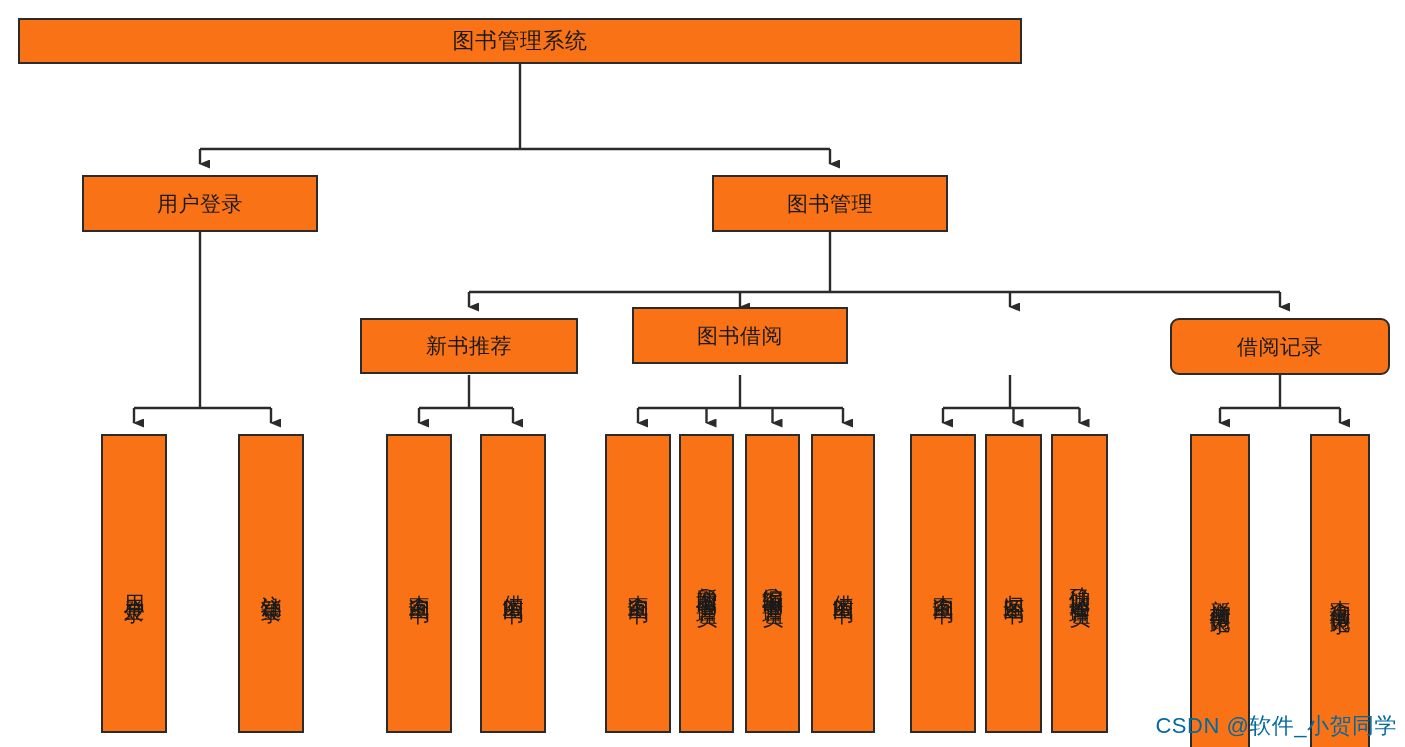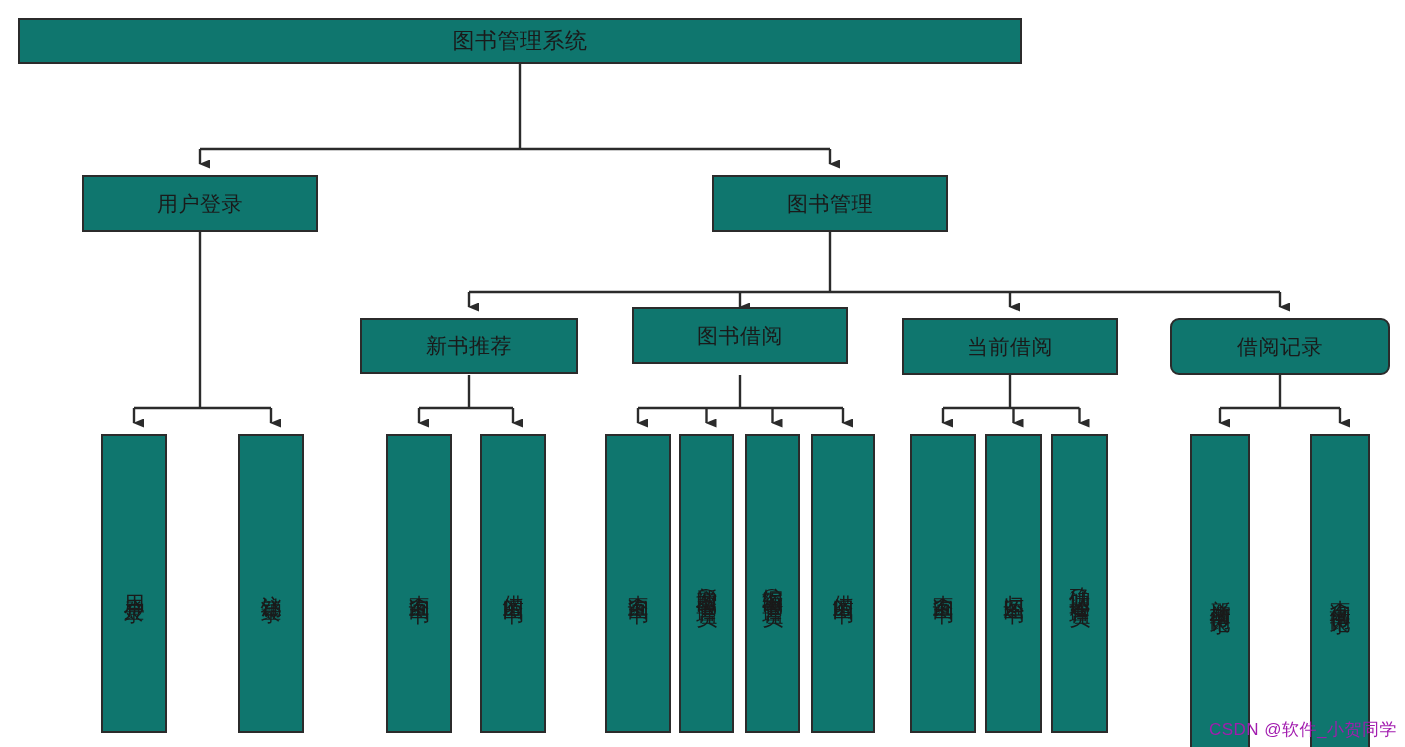--- a/index.html
+++ b/index.html
@@ -22,21 +22,21 @@
     position: absolute;
     left: 0;
     top: 0;
     width: 1405px;
     height: 747px;
     pointer-events: none;
   }
   .node {
     position: absolute;
     box-sizing: border-box;
-    background: #0f766e;
+    background: #f97316;
     border: 2px solid #2b2b2b;
     display: flex;
     align-items: center;
     justify-content: center;
     color: #1a1a1a;
     z-index: 2;
   }
   .node.h {
     font-size: 21px;
     line-height: 1.2;
@@ -55,22 +55,22 @@
     white-space: nowrap;
     display: block;
   }
   .node.root {
     font-size: 22px;
   }
   .watermark {
     position: absolute;
     right: 8px;
     bottom: 6px;
-    font-size: 17px;
-    color: #a21caf;
+    font-size: 22px;
+    color: #0369a1;
     letter-spacing: 0.5px;
     white-space: nowrap;
     z-index: 3;
     font-family: "Liberation Sans", "DejaVu Sans", sans-serif;
   }
 </style>
 </head>
 <body>
 
 <div id="canvas">
@@ -128,23 +128,20 @@
   <div class="node h" style="left:712px;top:175px;width:236px;height:57px;align-items:center;">
     <span>图书管理</span>
   </div>
 
   <div class="node h" style="left:360px;top:318px;width:218px;height:56px;">
     <span>新书推荐</span>
   </div>
   <div class="node h" style="left:632px;top:307px;width:216px;height:57px;text-align:center;">
     <span>图书借阅</span>
   </div>
-  <div class="node h" style="left:902px;top:318px;width:216px;height:57px;">
-    <span>当前借阅</span>
-  </div>
   <div class="node h" style="left:1170px;top:318px;width:220px;height:57px;border-radius:9px;">
     <span>借阅记录</span>
   </div>
 
   <div class="node v" style="left:101px;top:434px;width:66px;height:299px;">
     <span class="vlabel">用户登录</span>
   </div>
   <div class="node v" style="left:238px;top:434px;width:66px;height:299px;">
     <span class="vlabel">注销登录</span>
   </div>

